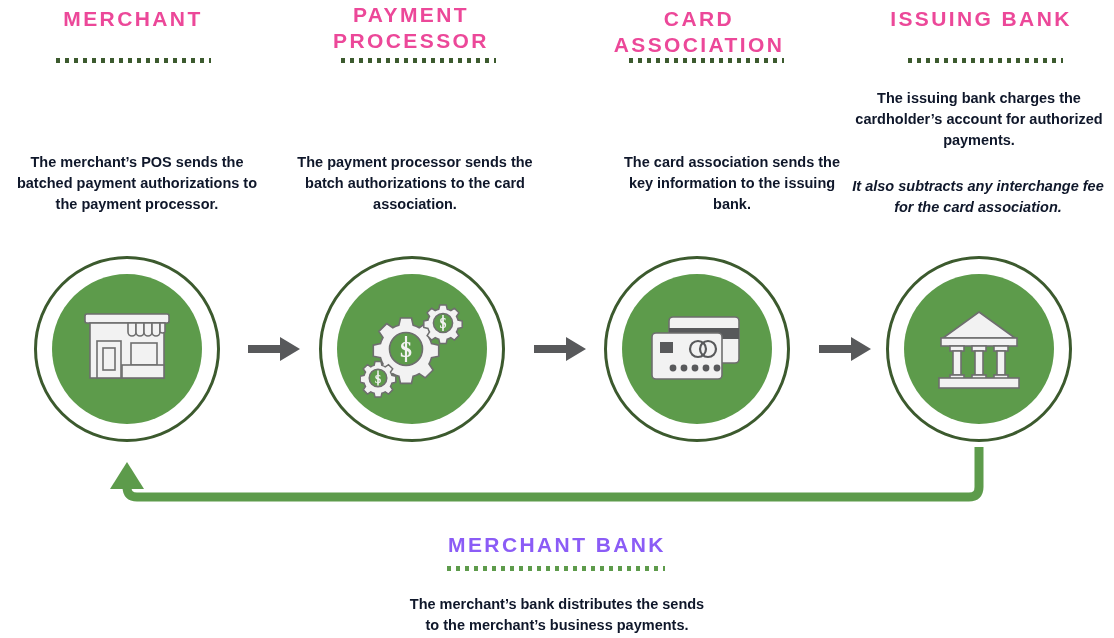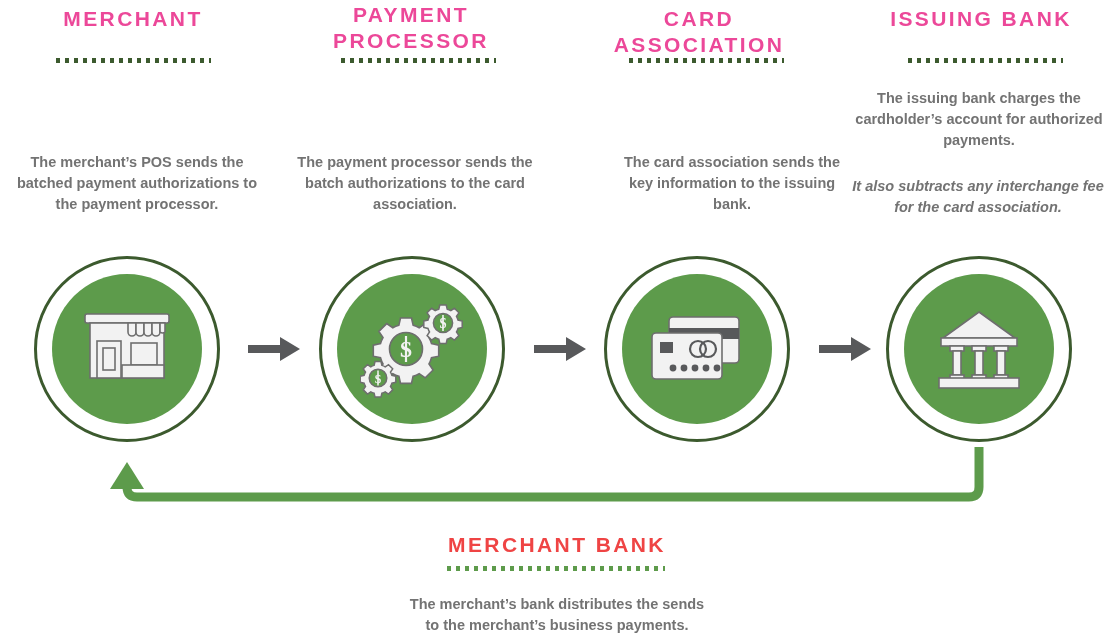--- a/index.html
+++ b/index.html
@@ -41,21 +41,21 @@
     background-image: repeating-linear-gradient(
         to right,
         #5d9b4b 0px, #5d9b4b 4px,
         rgba(0,0,0,0) 4px, rgba(0,0,0,0) 9px);
   }
 
   
   .body-text {
     position: absolute;
     text-align: center;
-    color: #737373;
+    color: #0f172a;
     font-weight: 700;
     font-size: 14.5px;
     line-height: 21px;
   }
 
   
   .node {
     position: absolute;
     width: 186px;
     height: 186px;
@@ -96,21 +96,21 @@
     position: absolute;
     left: 0; top: 0;
     width: 1114px; height: 638px;
     pointer-events: none;
   }
 
   
   .bottom-head {
     position: absolute;
     text-align: center;
-    color: #ef4444;
+    color: #8b5cf6;
     font-weight: 700;
     font-size: 21px;
     letter-spacing: 2.4px;
     text-transform: uppercase;
   }
 </style>
 </head>
 <body>
 
 <div class="col-head" style="left:8px; top:6px; width:250px;">MERCHANT</div>

